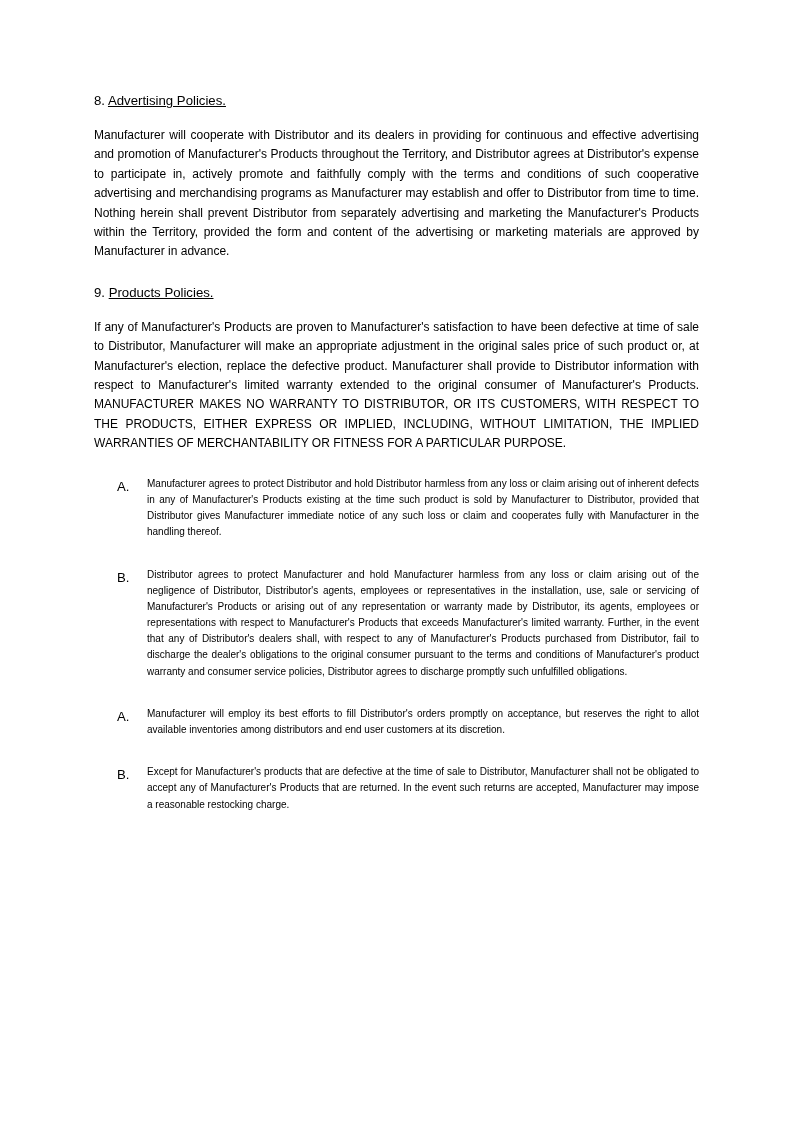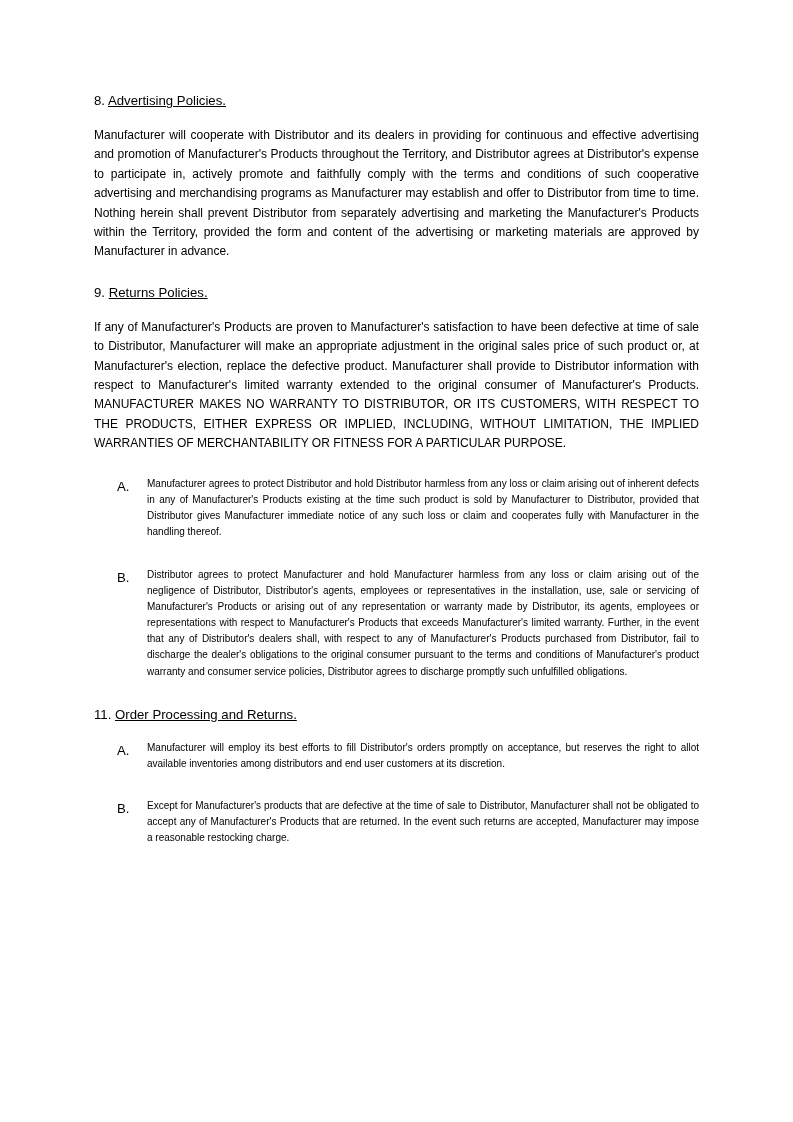--- a/index.html
+++ b/index.html
@@ -76,43 +76,39 @@
       <div class="section-heading">
         <span class="num">8.</span>
         <span class="ttl">Advertising Policies.</span>
       </div>
       <p class="para last-of-block">Manufacturer will cooperate with Distributor and its dealers in providing for continuous and effective advertising and promotion of Manufacturer's Products throughout the Territory, and Distributor agrees at Distributor's expense to participate in, actively promote and faithfully comply with the terms and conditions of such cooperative advertising and merchandising programs as Manufacturer may establish and offer to Distributor from time to time.  Nothing herein shall prevent Distributor from separately advertising and marketing the Manufacturer's Products within the Territory, provided the form and content of the advertising or marketing materials are approved by Manufacturer in advance.</p>
     </div>
 
     <div class="section">
       <div class="section-heading">
         <span class="num">9.</span>
-        <span class="ttl">Returns Policies.</span>
+        <span class="ttl">Products Policies.</span>
       </div>
       <p class="para last-of-block">If any of Manufacturer's Products are proven to Manufacturer's satisfaction to have been defective at time of sale to Distributor, Manufacturer will make an appropriate adjustment in the original sales price of such product or, at Manufacturer's election, replace the defective product.  Manufacturer shall provide to Distributor information with respect to Manufacturer's limited warranty extended to the original consumer of Manufacturer's Products.   MANUFACTURER MAKES NO WARRANTY TO DISTRIBUTOR, OR ITS CUSTOMERS, WITH RESPECT TO THE PRODUCTS, EITHER EXPRESS OR IMPLIED, INCLUDING, WITHOUT LIMITATION, THE IMPLIED WARRANTIES OF MERCHANTABILITY OR FITNESS FOR A PARTICULAR PURPOSE.</p>
     </div>
 
     <div class="section">
       <div class="list-item">
         <span class="marker">A.</span>
         <span class="itemtext">Manufacturer agrees to protect Distributor and hold Distributor harmless from any loss or claim arising out of inherent defects in any of Manufacturer's Products existing at the time such product is sold by Manufacturer to Distributor, provided that Distributor gives Manufacturer immediate notice of any such loss or claim and cooperates fully with Manufacturer in the handling thereof.</span>
       </div>
       <div class="spacer-lg"></div>
       <div class="list-item">
         <span class="marker">B.</span>
         <span class="itemtext">Distributor agrees to protect Manufacturer and hold Manufacturer harmless from any loss or claim arising out of the negligence of Distributor, Distributor's agents, employees or representatives in the installation, use, sale or servicing of Manufacturer's Products or arising out of any representation or warranty made by Distributor, its agents, employees or representations with respect to Manufacturer's Products that exceeds Manufacturer's limited warranty.  Further, in the event that any of Distributor's dealers shall, with respect to any of Manufacturer's Products purchased from Distributor, fail to discharge the dealer's obligations to the original consumer pursuant to the terms and conditions of Manufacturer's product warranty and consumer service policies, Distributor agrees to discharge promptly such unfulfilled obligations.</span>
       </div>
       <div class="spacer-lg"></div>
     </div>
 
     <div class="section">
-      <div class="section-heading">
-        <span class="num">11.</span>
-        <span class="ttl">Order Processing and Returns.</span>
-      </div>
       <div class="list-item">
         <span class="marker">A.</span>
         <span class="itemtext">Manufacturer will employ its best efforts to fill Distributor's orders promptly on acceptance, but reserves the right to allot available inventories among distributors and end user customers at its discretion.</span>
       </div>
       <div class="spacer-lg"></div>
       <div class="list-item">
         <span class="marker">B.</span>
         <span class="itemtext">Except for Manufacturer's products that are defective at the time of sale to Distributor, Manufacturer shall not be obligated to accept any of Manufacturer's Products that are returned.  In the event such returns are accepted, Manufacturer may impose a reasonable restocking charge.</span>
       </div>
     </div>

